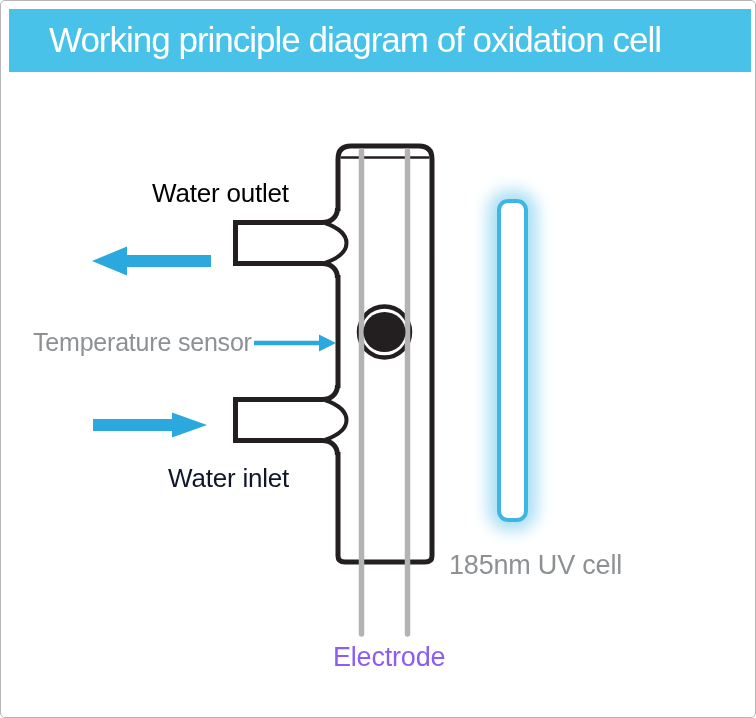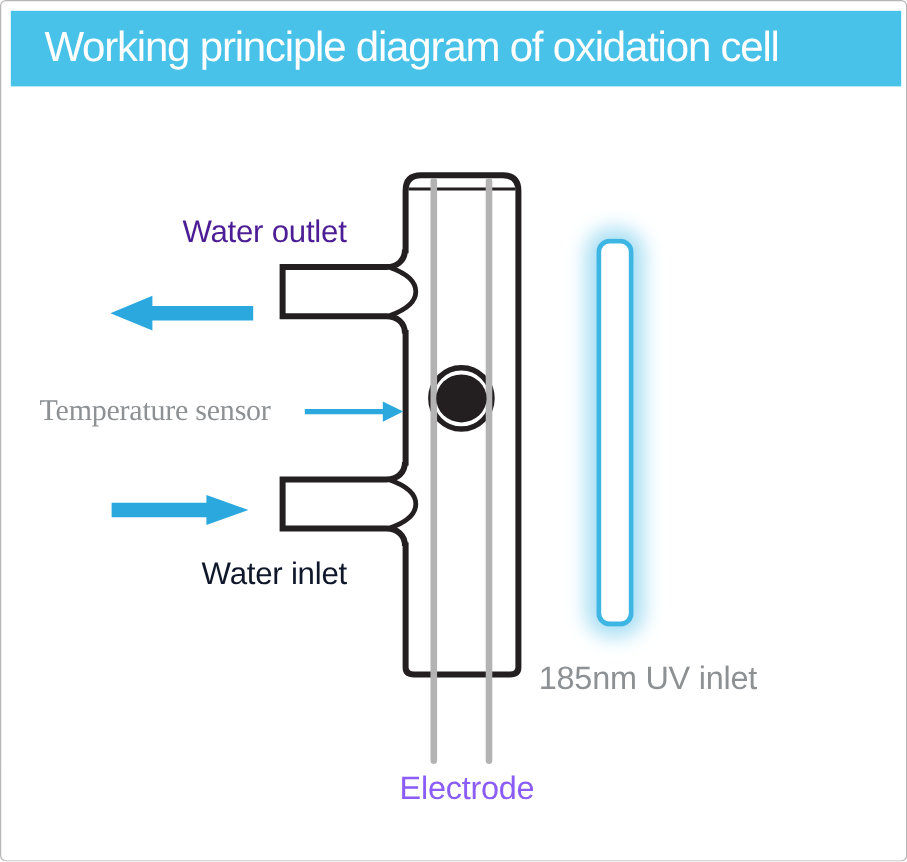--- a/index.html
+++ b/index.html
@@ -4,21 +4,21 @@
 <style>
   html,body { margin:0; padding:0; background:#ffffff; font-family:"Liberation Sans", sans-serif; }
   .canvas {
     position:relative; width:756px; height:718px; background:#ffffff;
     border:1px solid #b6b6b6; border-radius:5px; overflow:hidden; box-sizing:border-box;
   }
   .header {
     position:absolute; left:8px; top:8px; width:742px; height:63px;
   }
   .header h1 {
-    margin:0; padding:0 0 0 28px; line-height:62px; font-size:35px; font-weight:400;
+    margin:0; padding:0 0 0 40px; line-height:62px; font-size:35px; font-weight:400;
     letter-spacing:-1px; white-space:nowrap;
   }
   .diagram-svg { position:absolute; left:0; top:0; width:756px; height:718px; }
   .lbl {
     position:absolute; font-size:26px; letter-spacing:-0.2px; white-space:nowrap; line-height:1.1;
   }
   #lbl-water-outlet   { left:151px; top:178px; }
   #lbl-temp-sensor    { left:32px;  top:328px; font-size:25px; }
   #lbl-water-inlet    { left:167px; top:463px; }
   #lbl-uv-lamp        { left:448px; top:550px; font-size:27px; }
@@ -69,18 +69,18 @@
     </g>
 
     <g fill="#2BA8DE">
       <polygon points="91,260 126,245.5 126,254 210,254 210,266 126,266 126,274.5"></polygon>
       <polygon points="206,424 171,411.5 171,418 92,418 92,430 171,430 171,436.5"></polygon>
       <line x1="253" y1="342" x2="320" y2="342" stroke-width="4.5" stroke="#2BA8DE"></line>
       <polygon points="335,342 318,333.5 318,350.5"></polygon>
     </g>
   </svg>
 
-  <div class="lbl" id="lbl-water-outlet" style="color: #4c1d95;">Water outlet</div>
-  <div class="lbl" id="lbl-temp-sensor" style="color: rgb(142, 145, 148); font-family: Liberation Serif, serif;">Temperature sensor</div>
+  <div class="lbl" id="lbl-water-outlet" style="color: #000000;">Water outlet</div>
+  <div class="lbl" id="lbl-temp-sensor" style="color: rgb(142, 145, 148);">Temperature sensor</div>
   <div class="lbl" id="lbl-water-inlet" style="color: #0f172a;">Water inlet</div>
-  <div class="lbl" id="lbl-uv-lamp" style="color: rgb(142, 145, 148);">185nm UV inlet</div>
+  <div class="lbl" id="lbl-uv-lamp" style="color: rgb(142, 145, 148);">185nm UV cell</div>
   <div class="lbl" id="lbl-electrode" style="color: #8b5cf6;">Electrode</div>
 </div>
 
 </body></html>

